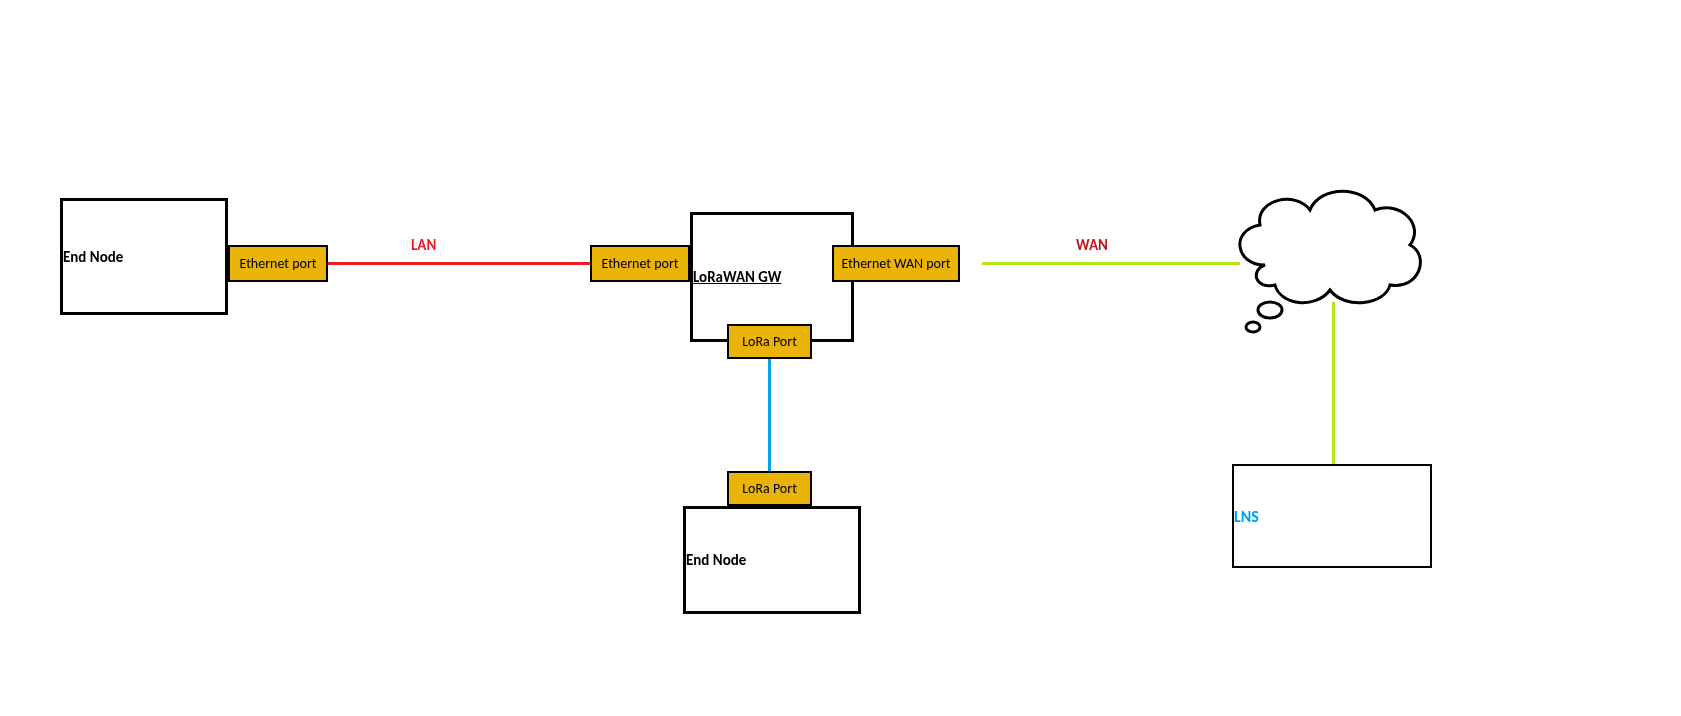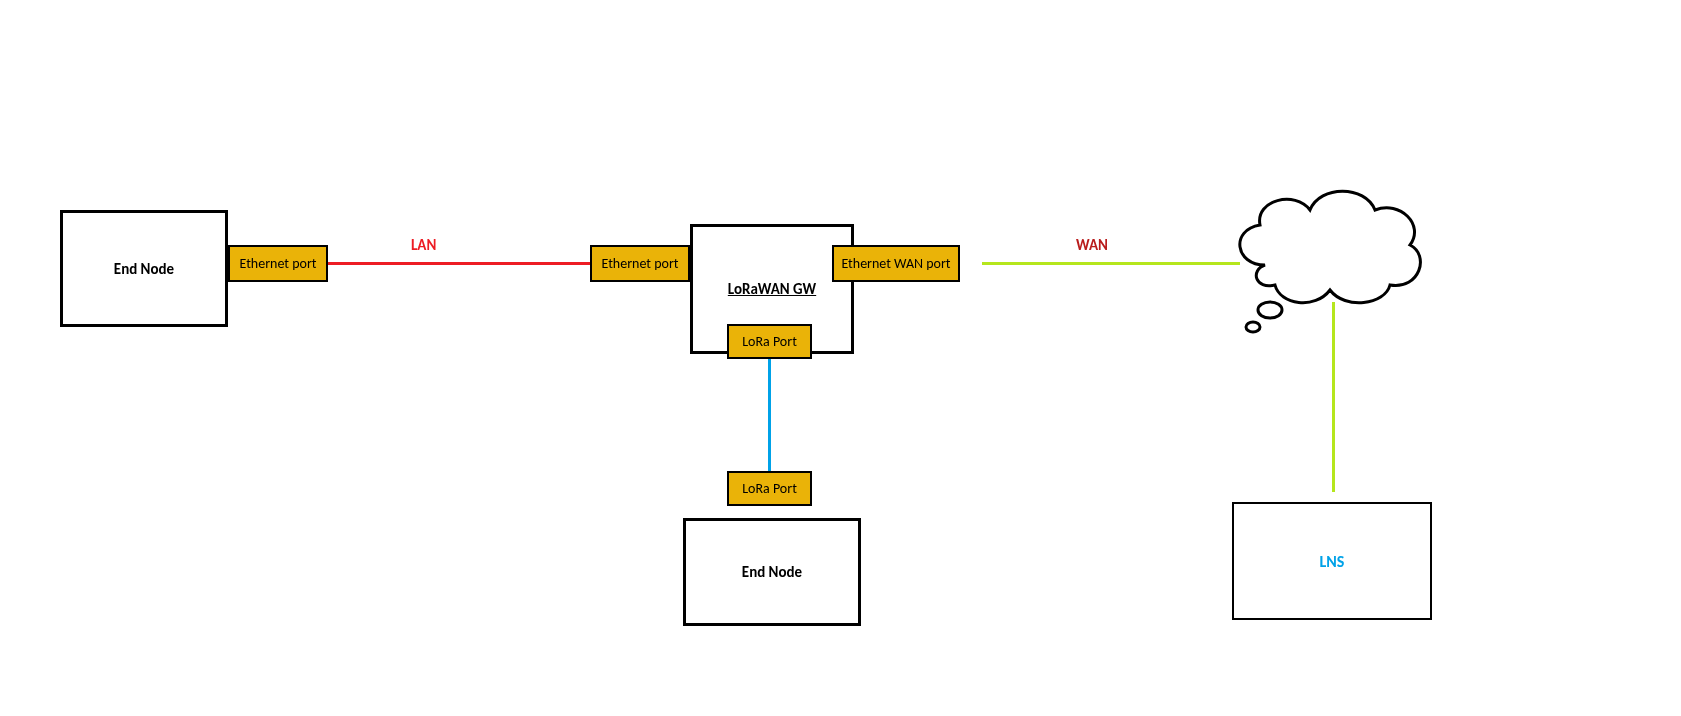--- a/index.html
+++ b/index.html
@@ -10,24 +10,23 @@
     width: 1681px;
     height: 716px;
     position: relative;
   }
   .box {
     position: absolute;
     border: 3px solid #000;
     background: #fff;
     display: flex;
     align-items: center;
-    justify-content: center;
+    justify-content: flex-start;
     font-size: 15px;
     box-sizing: border-box;
-    margin-top: 12px;
   }
   .port {
     position: absolute;
     border: 2px solid #000;
     background: #eab308;
     display: flex;
     align-items: center;
     justify-content: center;
     font-size: 14px;
     box-sizing: border-box;
@@ -103,21 +102,21 @@
            C 205 80, 195 115, 165 110
            C 160 130, 120 135, 105 115
            C 90 135, 55 130, 50 110
            C 30 115, 25 95, 40 90 Z" fill="#fff" stroke="#000" stroke-width="3"></path>
   <ellipse cx="45" cy="135" rx="12" ry="8" fill="#fff" stroke="#000" stroke-width="3"></ellipse>
   <ellipse cx="28" cy="152" rx="7" ry="5" fill="#fff" stroke="#000" stroke-width="3"></ellipse>
 </svg>
 
 <div class="line-green-v" style="left:1332px; top:302px; height:190px;"></div>
 
-<div class="box" style="left:1232px; top:490px; width:200px; height:118px; border-width:2px;">
+<div class="box" style="left:1232px; top:464px; width:200px; height:104px; border-width:2px;">
   <span class="label-blue">LNS</span>
 </div>
 
 <div class="port" style="left:727px; top:324px; width:85px; height:35px;">
   <span>LoRa Port</span>
 </div>
 
 <div class="line-blue-v" style="left:768px; top:359px; height:112px;"></div>
 
 <div class="port" style="left:727px; top:471px; width:85px; height:35px;">

